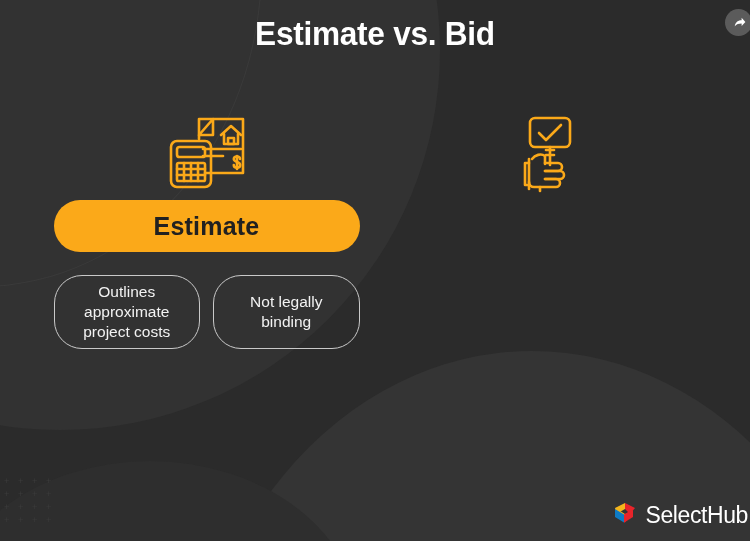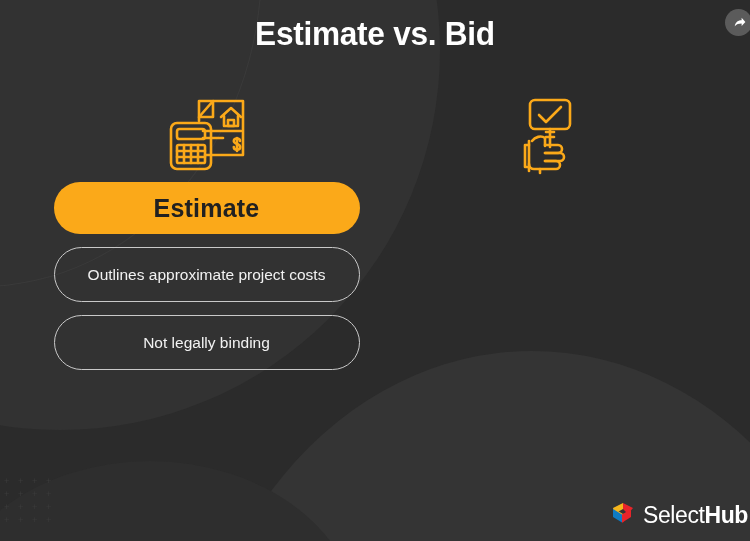--- a/index.html
+++ b/index.html
@@ -98,21 +98,21 @@
     background: rgba(150,150,150,0.45);
     display: flex;
     align-items: center;
     justify-content: center;
     cursor: pointer;
   }
 
   
   .columns {
     position: absolute;
-    top: 86px;
+    top: 104px;
     left: 0;
     width: 750px;
     display: flex;
     justify-content: center;
     gap: 31px;
   }
   .column {
     width: 306px;
     display: flex;
     flex-direction: column;
@@ -137,23 +137,23 @@
     justify-content: center;
     font-size: 25px;
     font-weight: bold;
     letter-spacing: 0.2px;
     box-sizing: border-box;
     cursor: default;
   }
 
   .pill-list {
     width: 100%;
-    margin-top: 13px;
-    display: flex;
-    flex-direction: column;
+    margin-top: 23px;
+    display: flex;
+    flex-direction: row;
     gap: 13px;
   }
   .pill {
     width: 100%;
     min-height: 55px;
     border: 1px solid #c9c9c9;
     border-radius: 28px;
     color: #f2f2f2;
     font-size: 15.5px;
     line-height: 20px;
@@ -175,21 +175,21 @@
     align-items: center;
     gap: 8px;
   }
   .brand-name {
     font-size: 23px;
     letter-spacing: -0.4px;
     color: #ffffff;
     white-space: nowrap;
   }
   .brand-name .b1 { font-weight: normal; }
-  .brand-name .b2 { font-weight: bold; }
+  .brand-name .b2 { font-weight: normal; }
 </style>
 </head>
 <body>
 
 <div id="canvas">
 
   <div class="bg-layer">
     <div class="swoosh-top"></div>
     <div class="arc-ring"></div>
     <div class="swoosh-bottom"></div>

